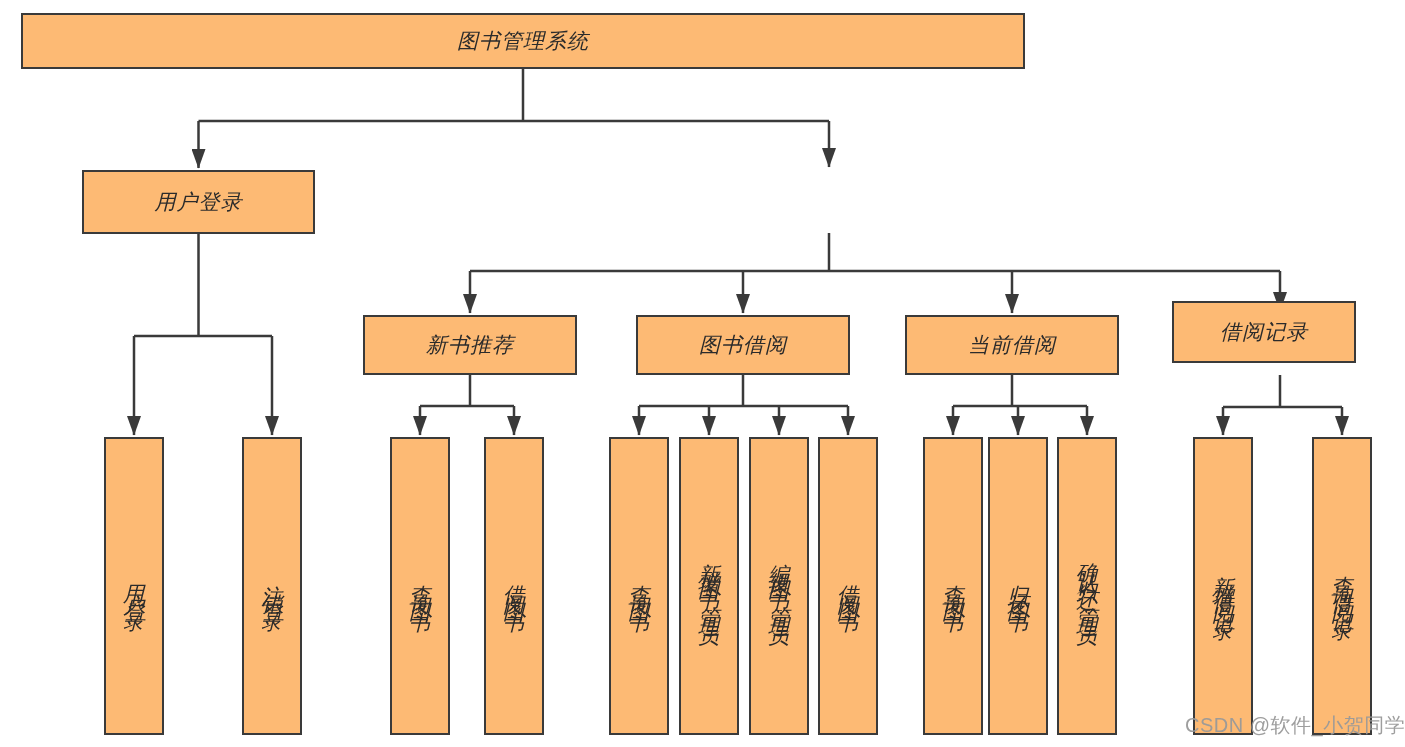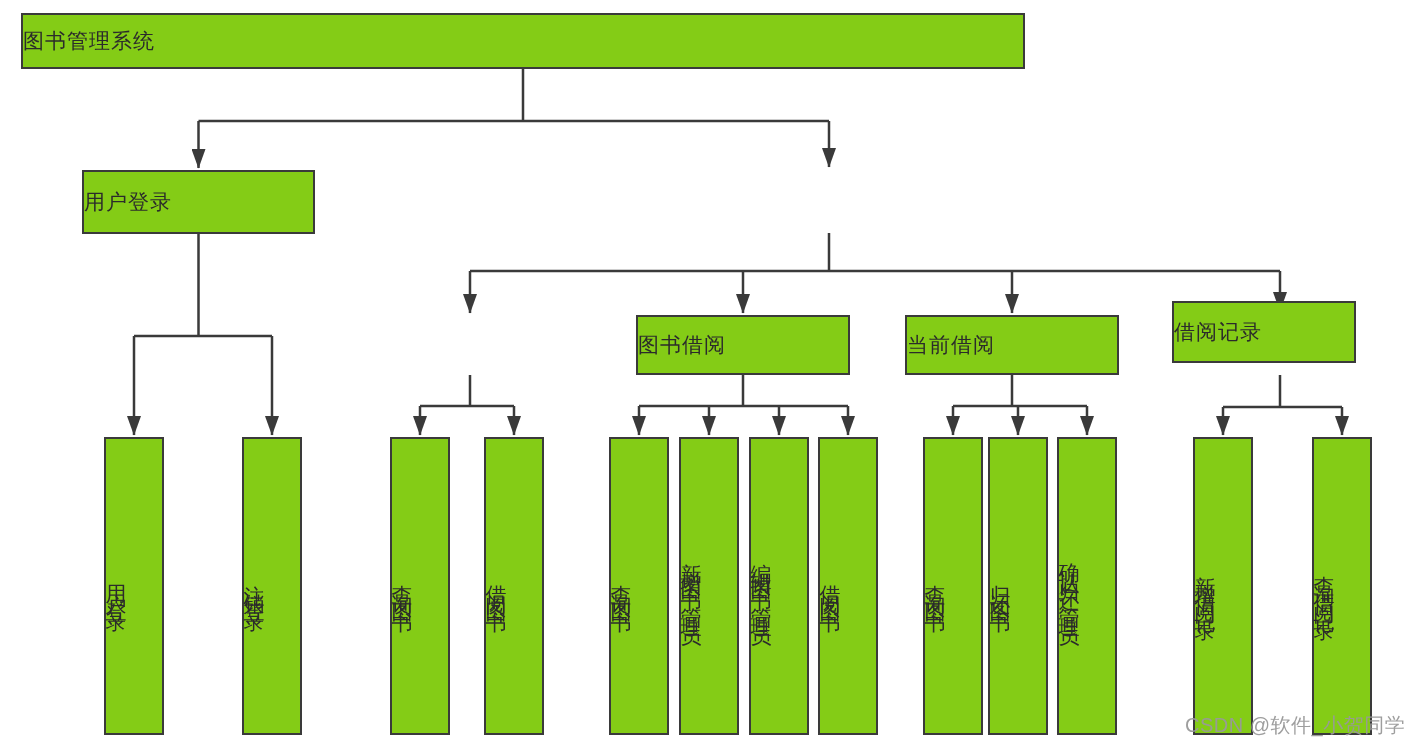--- a/index.html
+++ b/index.html
@@ -2,23 +2,23 @@
 <html><head>
 <meta charset="utf-8">
 <style>
   html,body{margin:0;padding:0;background:#ffffff;}
   .stage{
     position:relative;width:1405px;height:747px;background:#ffffff;
     font-family:"Liberation Sans",sans-serif;color:#2b2b2b;overflow:hidden;
   }
   svg.wires{position:absolute;left:0;top:0;z-index:1;}
   .box{
-    position:absolute;box-sizing:border-box;background:#84cc16;
-    border:2.5px solid #3a3a3a;display:flex;align-items:center;
-    font-size:21px;letter-spacing:1px;z-index:2;white-space:nowrap;
+    position:absolute;box-sizing:border-box;background:#fdba74;
+    border:2.5px solid #3a3a3a;display:flex;align-items:center;justify-content:center;
+    font-size:21px;letter-spacing:1px;z-index:2;white-space:nowrap;font-style:italic;
   }
   .leaf span{
     writing-mode:vertical-rl;text-orientation:mixed;
     font-size:21px;letter-spacing:9px;line-height:1;
   }
   .watermark{
     position:absolute;left:1185px;top:712px;z-index:3;
     font-size:20px;color:rgba(153,153,153,0.95);letter-spacing:0.5px;white-space:nowrap;
   }
 </style>
@@ -71,20 +71,23 @@
   </svg>
 
   <div class="box" style="left:21px;top:13px;width:1004px;height:56px">
     <span>图书管理系统</span>
   </div>
 
   <div class="box" style="left:82px;top:170px;width:233px;height:64px">
     <span>用户登录</span>
   </div>
 
+  <div class="box" style="left:363px;top:315px;width:214px;height:60px">
+    <span>新书推荐</span>
+  </div>
   <div class="box" style="left:905px;top:315px;width:214px;height:60px">
     <span>当前借阅</span>
   </div>
   <div class="box" style="left:636px;top:315px;width:214px;height:60px">
     <span>图书借阅</span>
   </div>
   <div class="box" style="left:1172px;top:301px;width:184px;height:62px">
     <span>借阅记录</span>
   </div>
 

